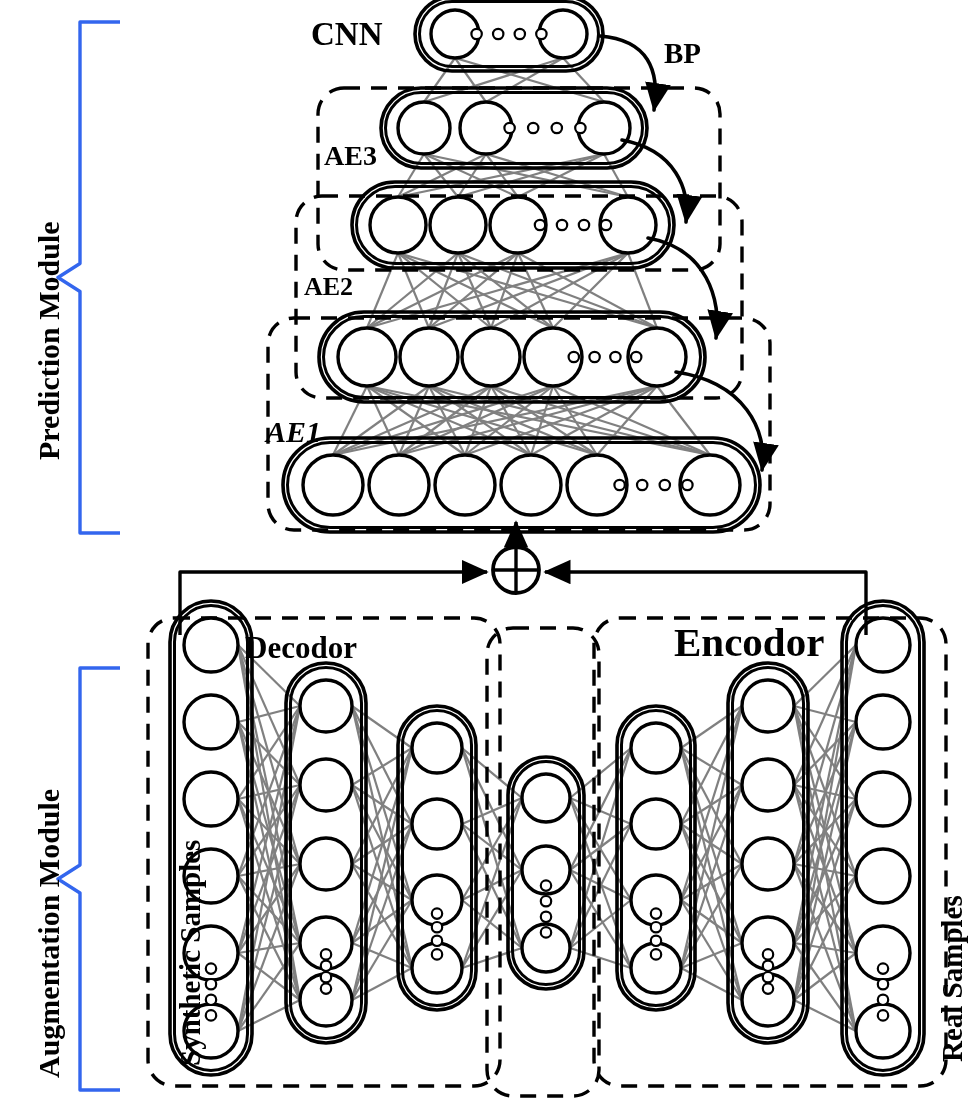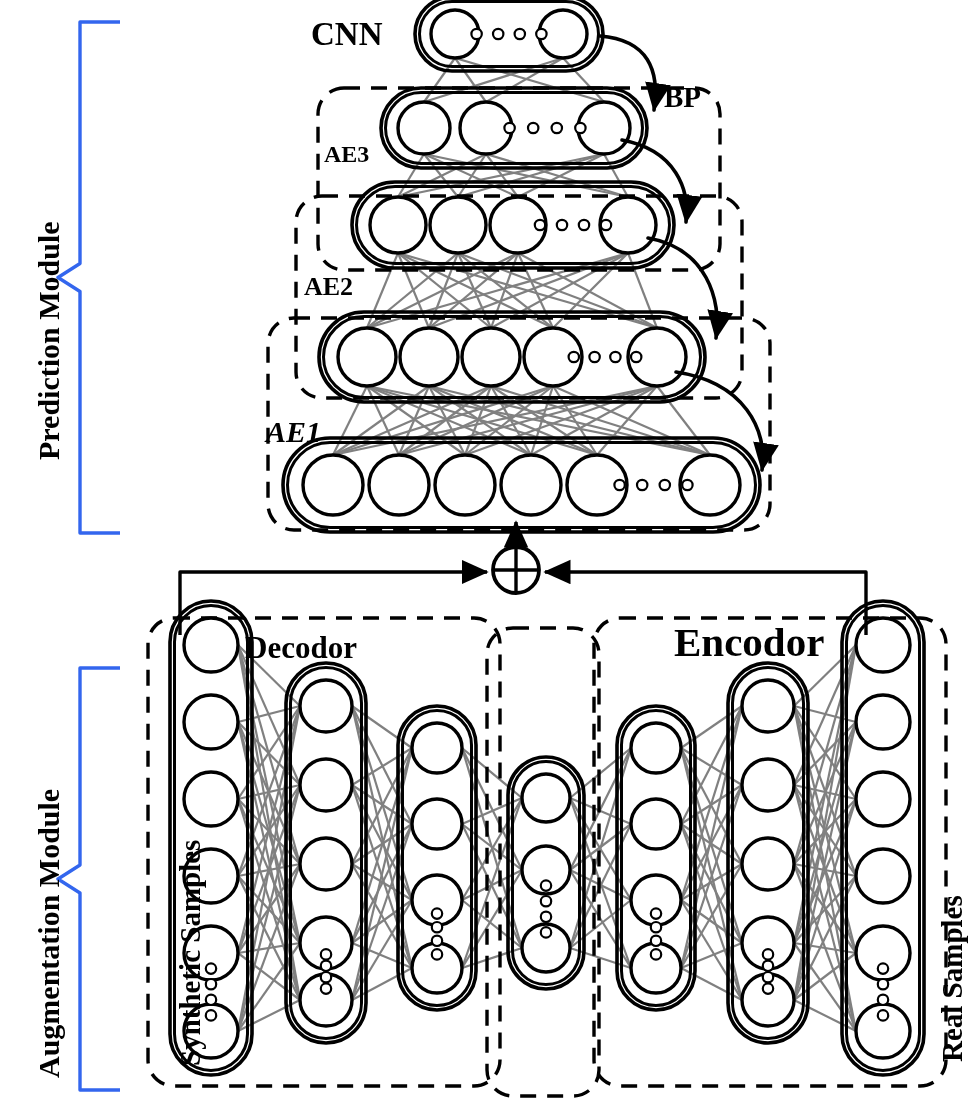--- a/index.html
+++ b/index.html
@@ -395,23 +395,23 @@
         <path d="M 120,668 L 80,668 L 80,865 L 58,879 L 80,893 L 80,1090 L 120,1090" fill="none" stroke="#3366ee" stroke-width="3.4" marker-end="null" stroke-linecap="butt" stroke-linejoin="round" stroke-dasharray="none"></path>
       </g>
   </svg>
 
   <div class="lbl lbl-vert" style="left:34px; top:460px; font-size:30px;">Prediction Module</div>
 
   <div class="lbl lbl-vert" style="left:34px; top:1078px; font-size:30px;">Augmentation Module</div>
 
   <div class="lbl" style="left:311px; top:18px; font-size:33px;">CNN</div>
 
-  <div class="lbl" style="left:664px; top:39px; font-size:29px;margin-top:44px;">BP</div>
-
-  <div class="lbl" style="left:324px; top:142px; font-size:24px;">AE3</div>
+  <div class="lbl" style="left:664px; top:39px; font-size:29px;">BP</div>
+
+  <div class="lbl" style="left:324px; top:142px; font-size:28px;">AE3</div>
 
   <div class="lbl" style="left:304px; top:274px; font-size:26px;">AE2</div>
 
   <div class="lbl" style="left:266px; top:417px; font-size:30px;font-style:italic;">AE1</div>
 
   <div class="lbl" style="left:245px; top:632px; font-size:31px;text-align:right;">Decodor</div>
 
   <div class="lbl" style="left:674px; top:622px; font-size:41px;">Encodor</div>
 
   <div class="lbl lbl-vert" style="left:176px; top:1066px; font-size:29px;">Synthetic Samples</div>

